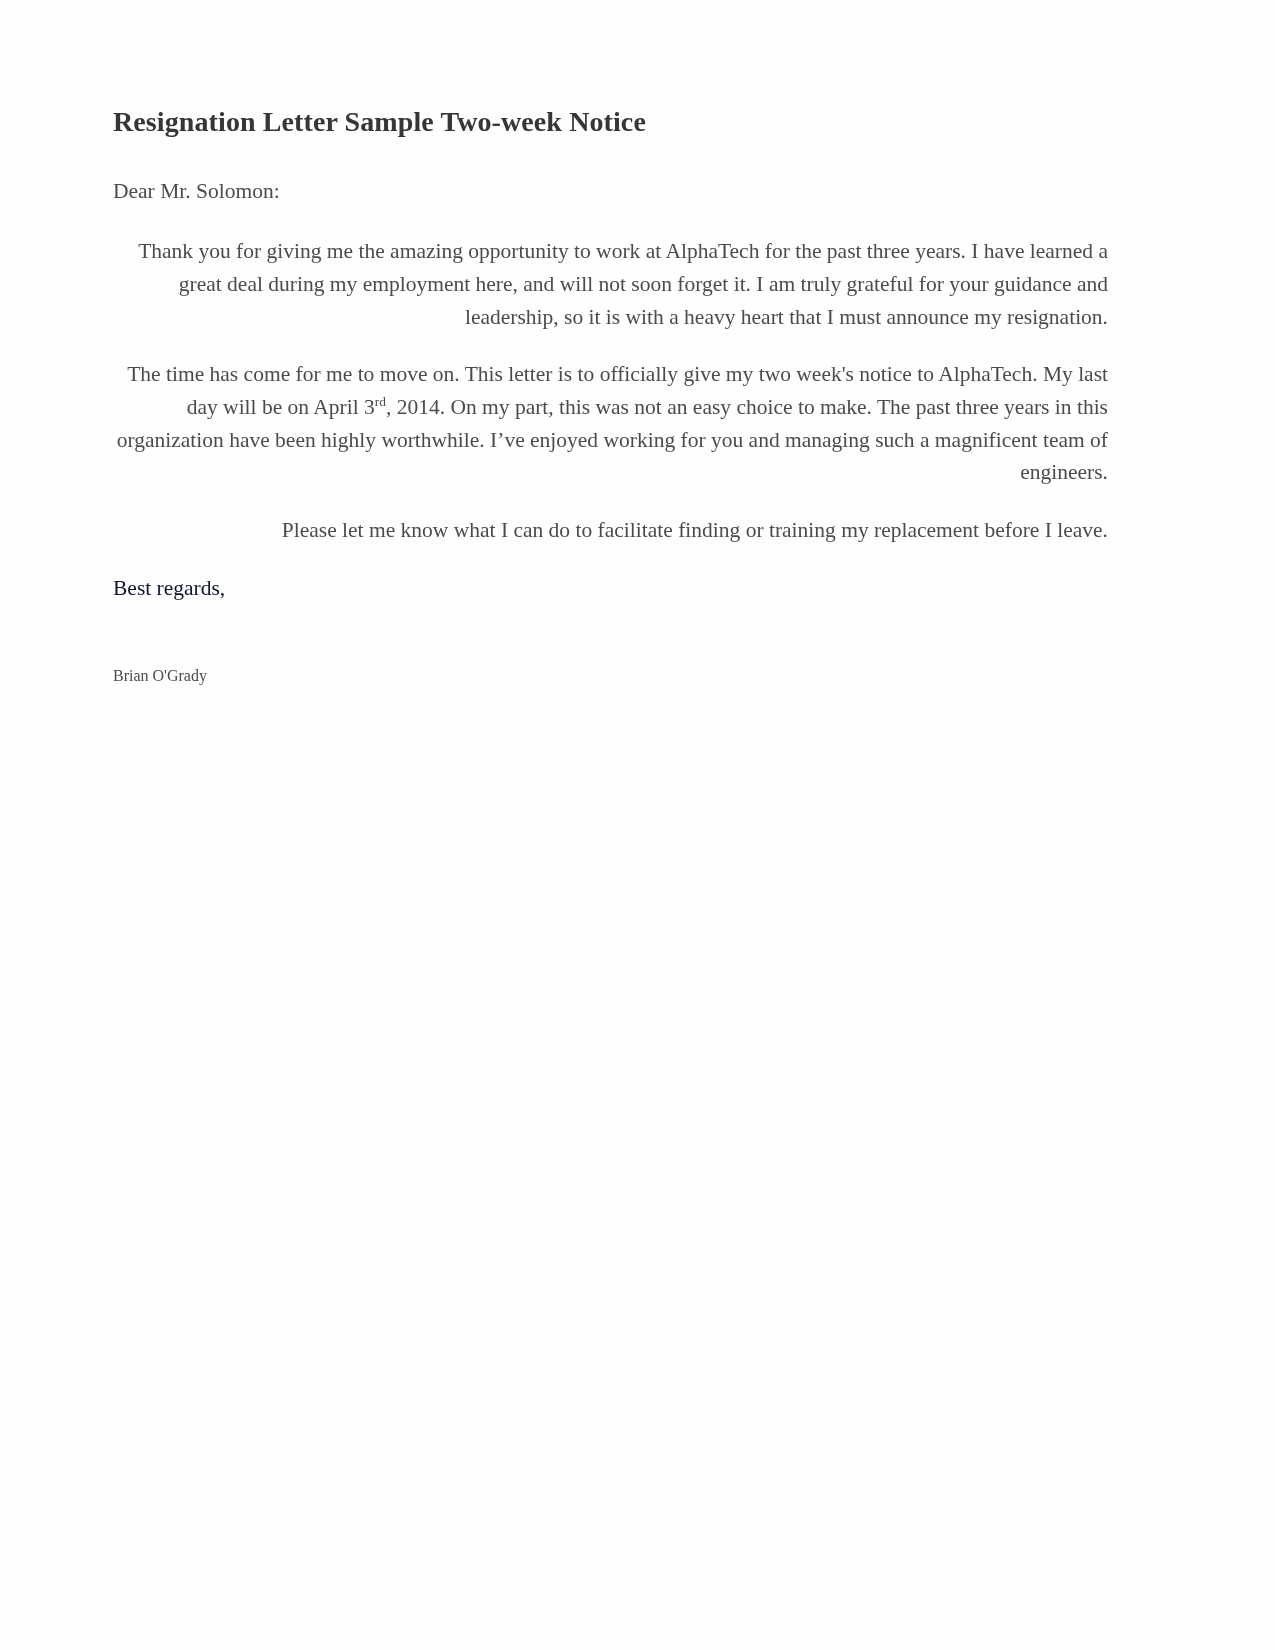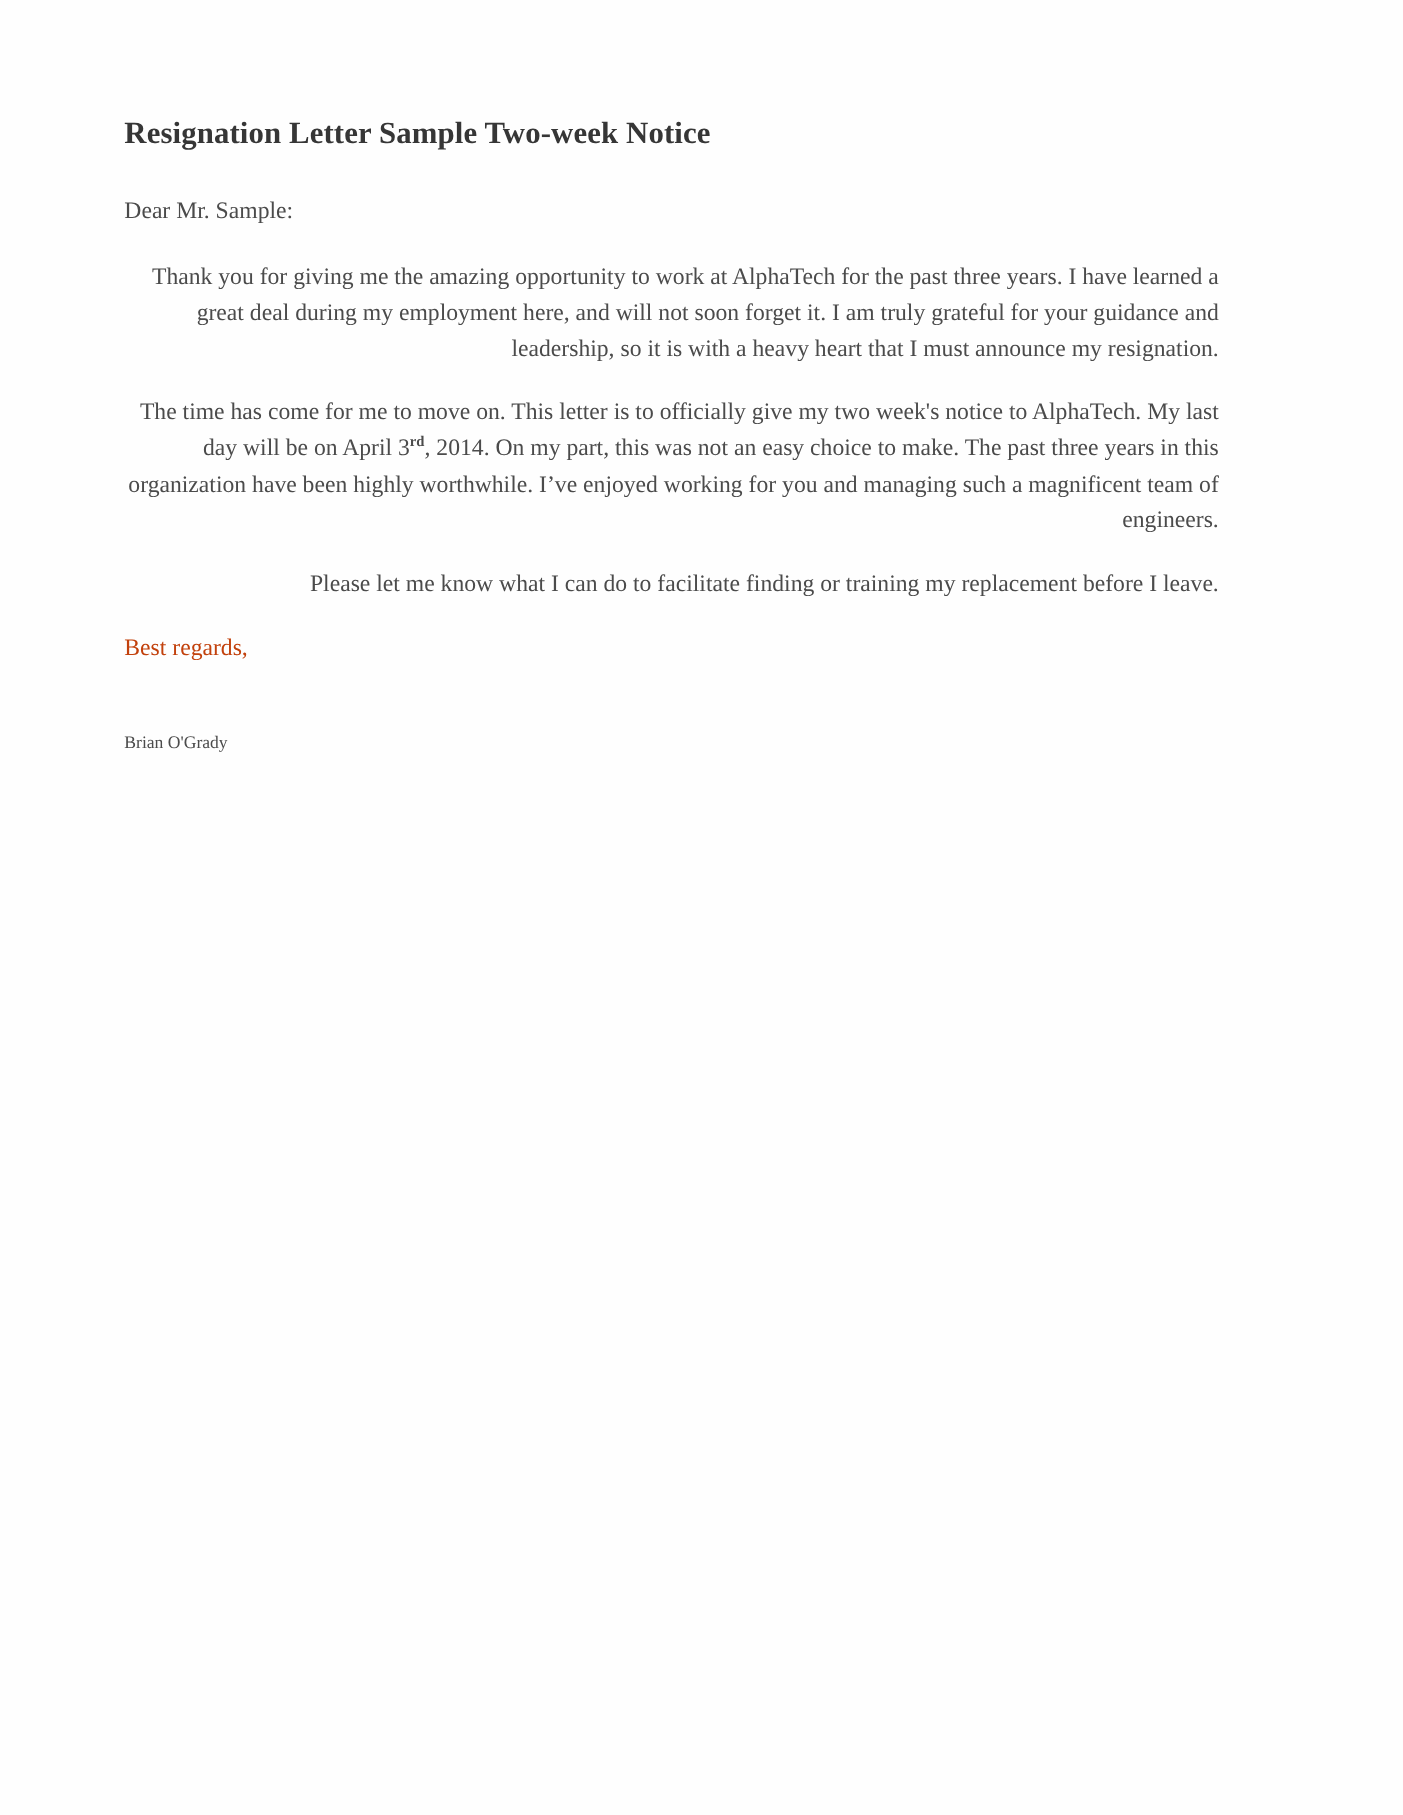--- a/index.html
+++ b/index.html
@@ -45,25 +45,24 @@
     font-size: 21.5px;
     color: #4b4b4b;
     line-height: 1.52;
     margin: 0 0 25px 0;
     text-align: right;
   }
   .para sup {
     font-size: 0.62em;
     vertical-align: super;
     line-height: 0;
-    font-weight: bold;
   }
   .closing {
     font-size: 21.5px;
-    color: #c2410c;
+    color: #0f172a;
     line-height: 1.5;
     margin: 0;
   }
   .signature {
     font-size: 16px;
     color: #4b4b4b;
     line-height: 1.5;
     margin: 0;
     padding-top: 60px;
   }
@@ -73,21 +72,21 @@
 </style>
 </head>
 <body>
 
 <div class="page">
 
   <div class="letter">
 
     <h1 class="doc-title">Resignation Letter Sample Two-week Notice</h1>
 
-    <p class="salutation">Dear Mr. Sample:</p>
+    <p class="salutation">Dear Mr. Solomon:</p>
 
     <p class="para">Thank you for giving me the amazing opportunity to work at AlphaTech for the past three years. I have learned a great deal during my employment here, and will not soon forget it. I am truly grateful for your guidance and leadership, so it is with a heavy heart that I must announce my resignation.</p>
 
     <p class="para"><span>The time has come for me to move on. This letter is to officially give my two week's notice to AlphaTech. My last day will be on April 3</span><sup>rd</sup><span>, 2014. On my part, this was not an easy choice to make. The past three years in this organization have been highly worthwhile. I’ve enjoyed working for you and managing such a magnificent team of engineers.</span></p>
 
     <p class="para">Please let me know what I can do to facilitate finding or training my replacement before I leave.</p>
 
     <p class="closing">Best regards,</p>
 
     <div class="sig-gap"></div>

